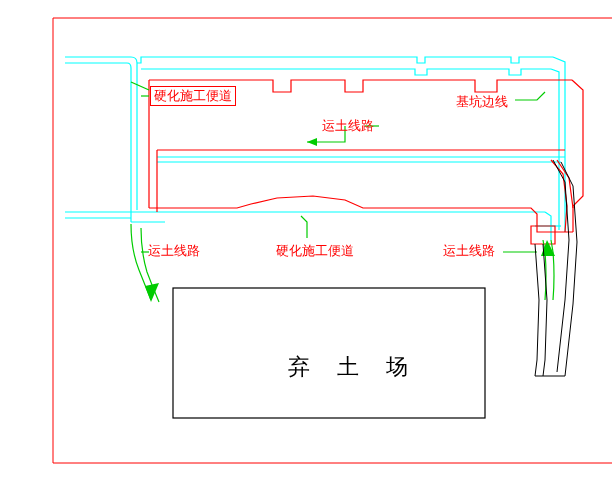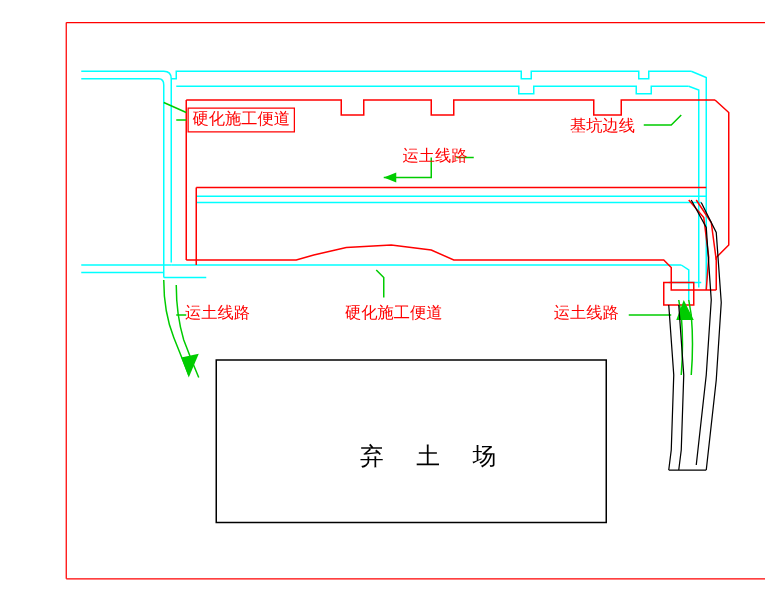--- a/index.html
+++ b/index.html
@@ -43,21 +43,21 @@
   }
   .label-plain {
     background: transparent;
     border: none;
     padding: 0;
     text-align: center;
   }
   .dump-label {
     position: absolute;
     color: #000000;
-    font-size: 19px;
+    font-size: 22px;
     letter-spacing: 10px;
     white-space: nowrap;
     font-family: "DejaVu Sans", "Liberation Sans", sans-serif;
   }
 </style>
 </head>
 <body>
 
 <div id="stage">
 

